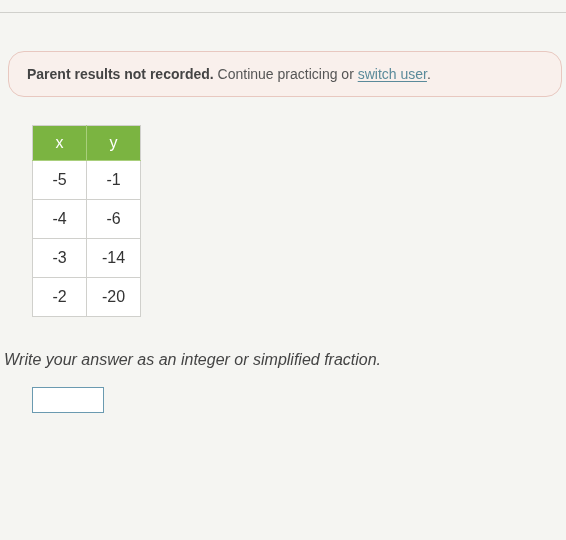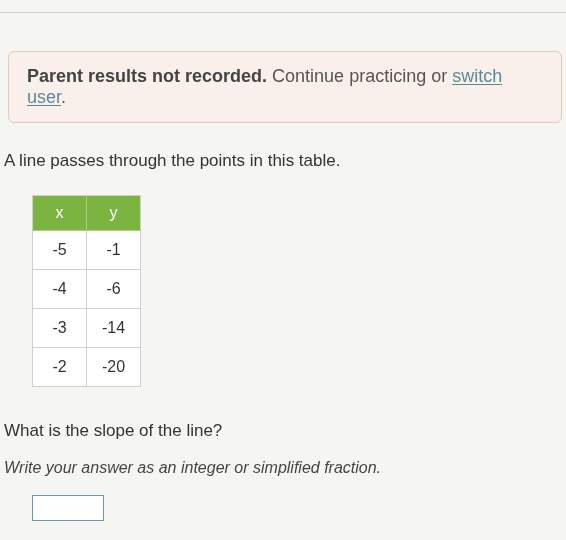--- a/index.html
+++ b/index.html
@@ -16,24 +16,24 @@
       color: #333;
     }
     .top-divider {
       border-top: 1px solid #d0d0cc;
       margin-top: 12px;
       margin-bottom: 38px;
     }
     .notice-banner {
       background: #f9f0ec;
       border: 1px solid #e8c8c0;
-      border-radius: 6px;
+      border-radius: 16px;
       padding: 14px 18px;
       margin: 0 4px 0 8px;
-      font-size: 18px;
+      font-size: 14px;
       color: #555;
     }
     .notice-banner .strong {
       font-weight: bold;
       color: #444;
     }
     .notice-banner .switch-link {
       color: #5a8a9a;
       text-decoration: underline;
       text-underline-offset: 2px;
@@ -98,21 +98,20 @@
 </head>
 <body>
 
 <div class="top-divider"></div>
 
 <div class="notice-banner">
   <span class="strong">Parent results not recorded.</span><span> Continue practicing or </span><span class="switch-link">switch user</span><span>.</span>
 </div>
 
 <div class="question-area">
-  <p class="prompt">A line passes through the points in this table.</p>
 
   <table class="data-table">
     <thead>
       <tr>
         <th>x</th>
         <th>y</th>
       </tr>
     </thead>
     <tbody>
       <tr>
@@ -127,18 +126,17 @@
         <td>-3</td>
         <td>-14</td>
       </tr>
       <tr>
         <td>-2</td>
         <td>-20</td>
       </tr>
     </tbody>
   </table>
 
-  <p class="question-text">What is the slope of the line?</p>
 
   <p class="hint-text">Write your answer as an integer or simplified fraction.</p>
 
   <input type="text" class="answer-input" value="" style="">
 </div>
 
 </body></html>

